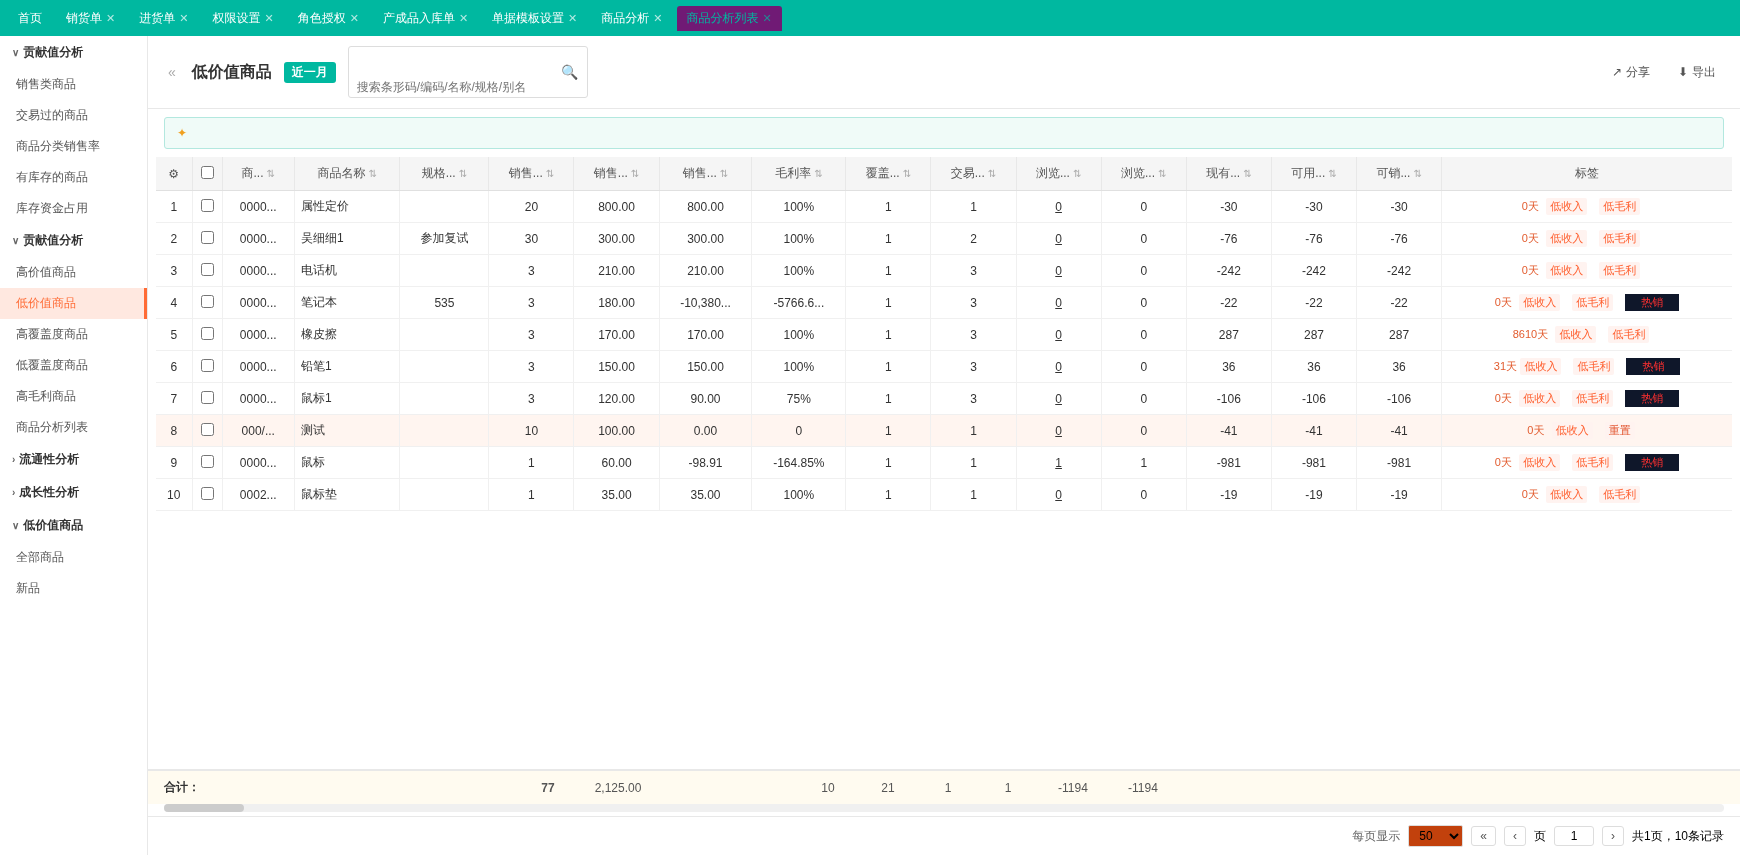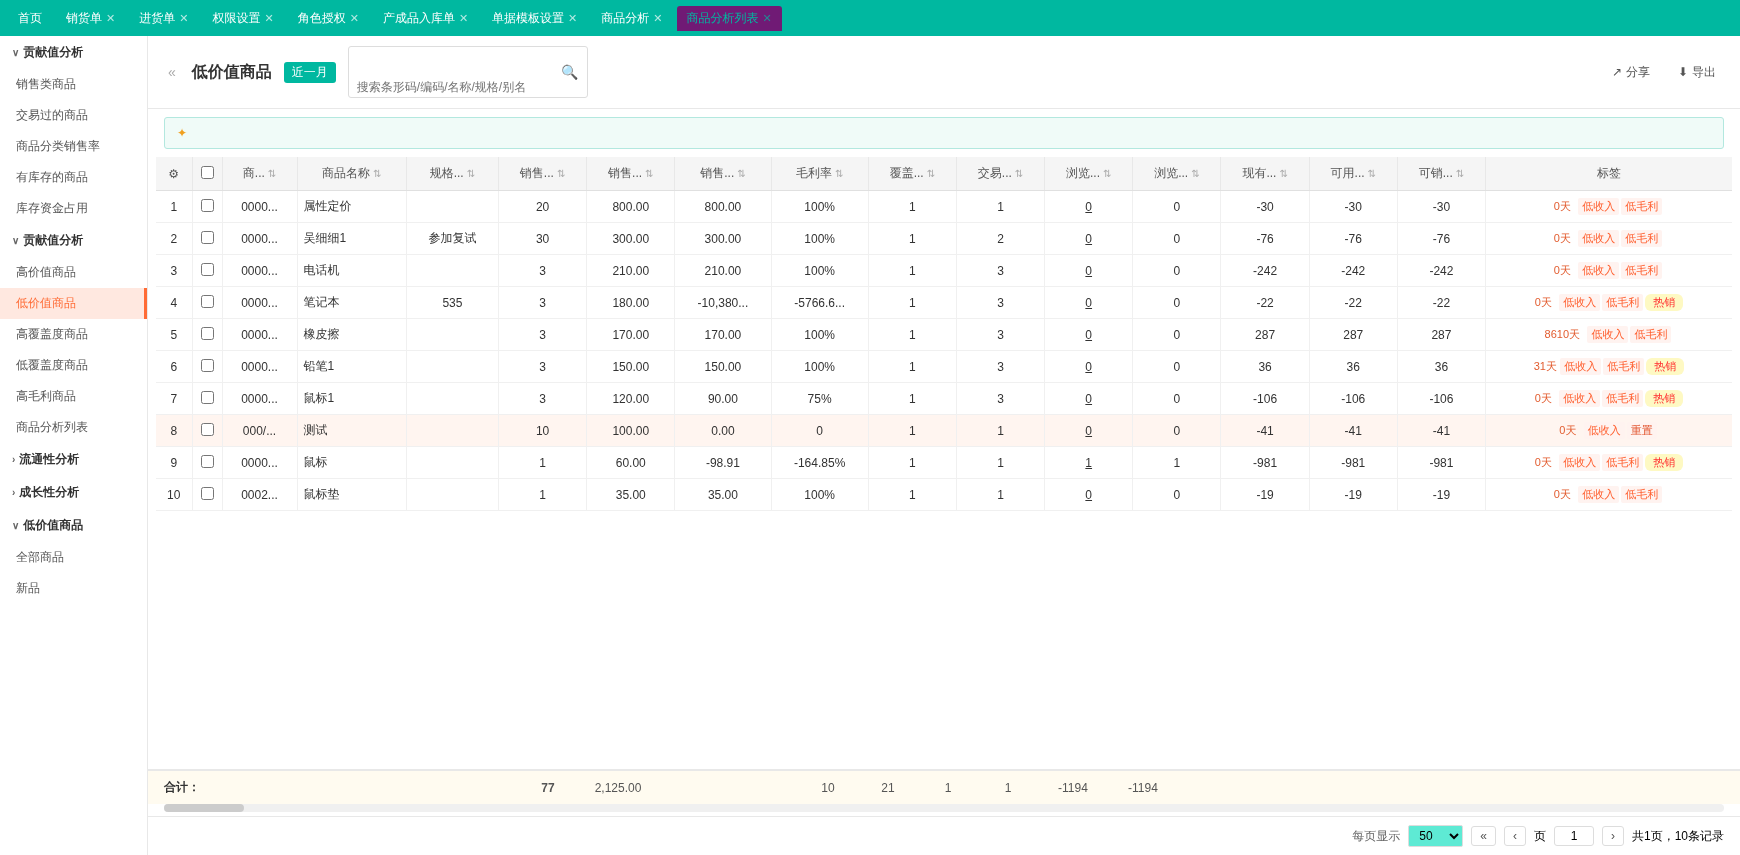--- a/index.html
+++ b/index.html
@@ -76,20 +76,21 @@
       font-size: 16px;
       font-weight: bold;
       color: #333;
     }
     .date-tag {
       background: #00b8a0;
       color: white;
       padding: 2px 8px;
       border-radius: 3px;
       font-size: 12px;
+      font-weight: bold;
     }
     .search-box {
       display: flex; align-items: center;
       border: 1px solid #ddd;
       border-radius: 3px;
       padding: 3px 8px;
       gap: 4px;
       width: 240px;
     }
     .search-box input {
@@ -154,22 +155,22 @@
     tbody td {
       padding: 7px 6px;
       text-align: center;
       color: #333;
       border-right: 1px solid #f0f0f0;
     }
     tbody td:last-child { border-right: none; }
     .col-sort { cursor: pointer; display: flex; align-items: center; justify-content: center; gap: 3px; }
     .sort-icon { color: #aaa; font-size: 10px; }
 
-    .tag-orange { color: #ff6030; font-size: 11px; background: #fff3f0; padding: 1px 4px; border-radius: 2px; margin-right: 2px; display: inline-block; }
-    .tag-hot { color: #ff3030; font-size: 11px; background: #fef9c3; padding: 1px 8px; border-radius: 6px; display: inline-block; }
+    .tag-orange { color: #ff6030; font-size: 11px; background: #fff3f0; padding: 1px 4px; border-radius: 2px; margin-right: 12px; display: inline-block; }
+    .tag-hot { color: #ff3030; font-size: 11px; background: #0f172a; padding: 1px 16px; border-radius: 0; display: inline-block; }
     .underline { text-decoration: underline; color: #333; }
 
     .checkbox-col { width: 30px; }
 
     
     .footer-total {
       background: #fffbf0;
       border-top: 2px solid #e8e8e8;
       padding: 8px 16px;
       display: flex;
@@ -188,21 +189,21 @@
       display: flex;
       align-items: center;
       justify-content: flex-end;
       gap: 8px;
     }
     .page-size-label { color: #666; }
     .page-size-select {
       border: 1px solid #ddd;
       border-radius: 2px;
       padding: 2px 6px;
-      background: #5eead4;
+      background: #c2410c;
     }
     .page-btn {
       border: 1px solid #ddd;
       background: white;
       border-radius: 3px;
       padding: 2px 8px;
       cursor: pointer;
       color: #555;
     }
     .page-input {

